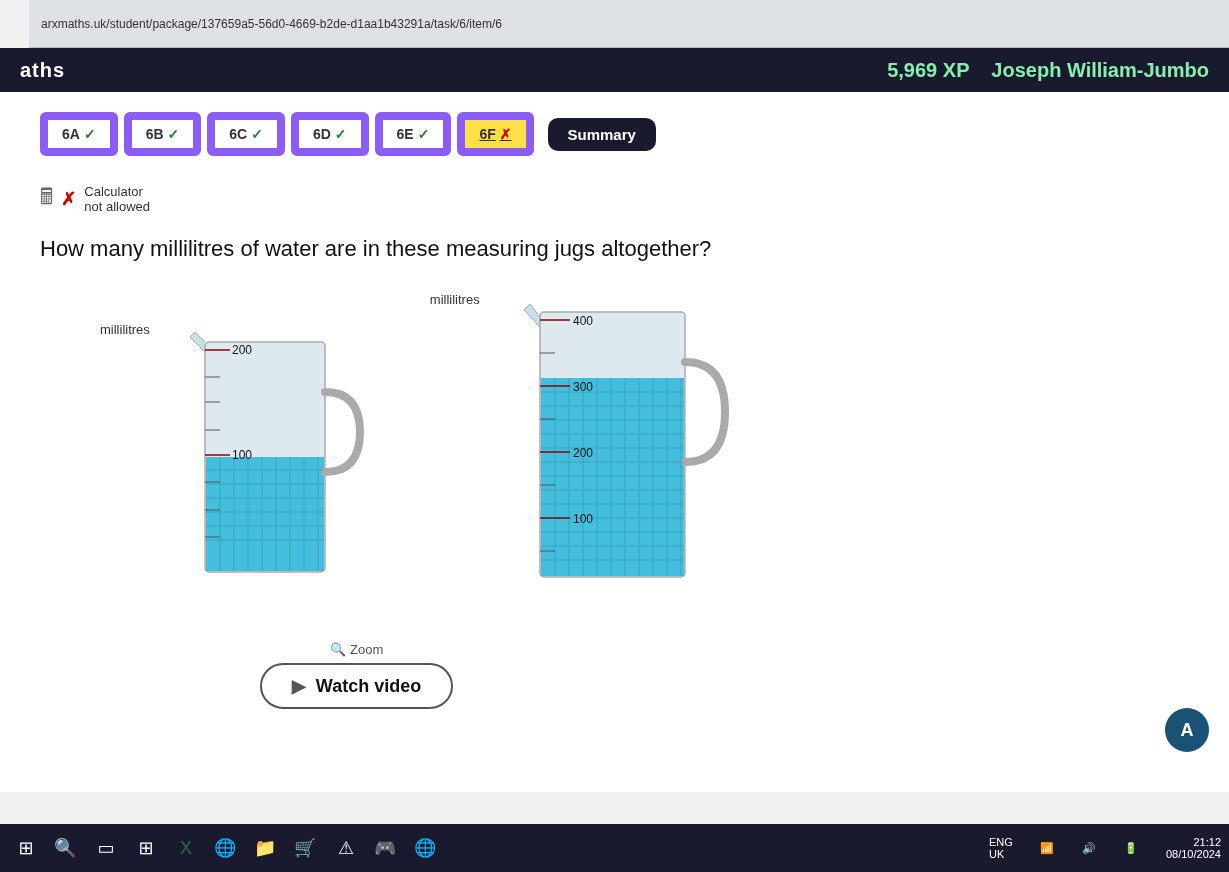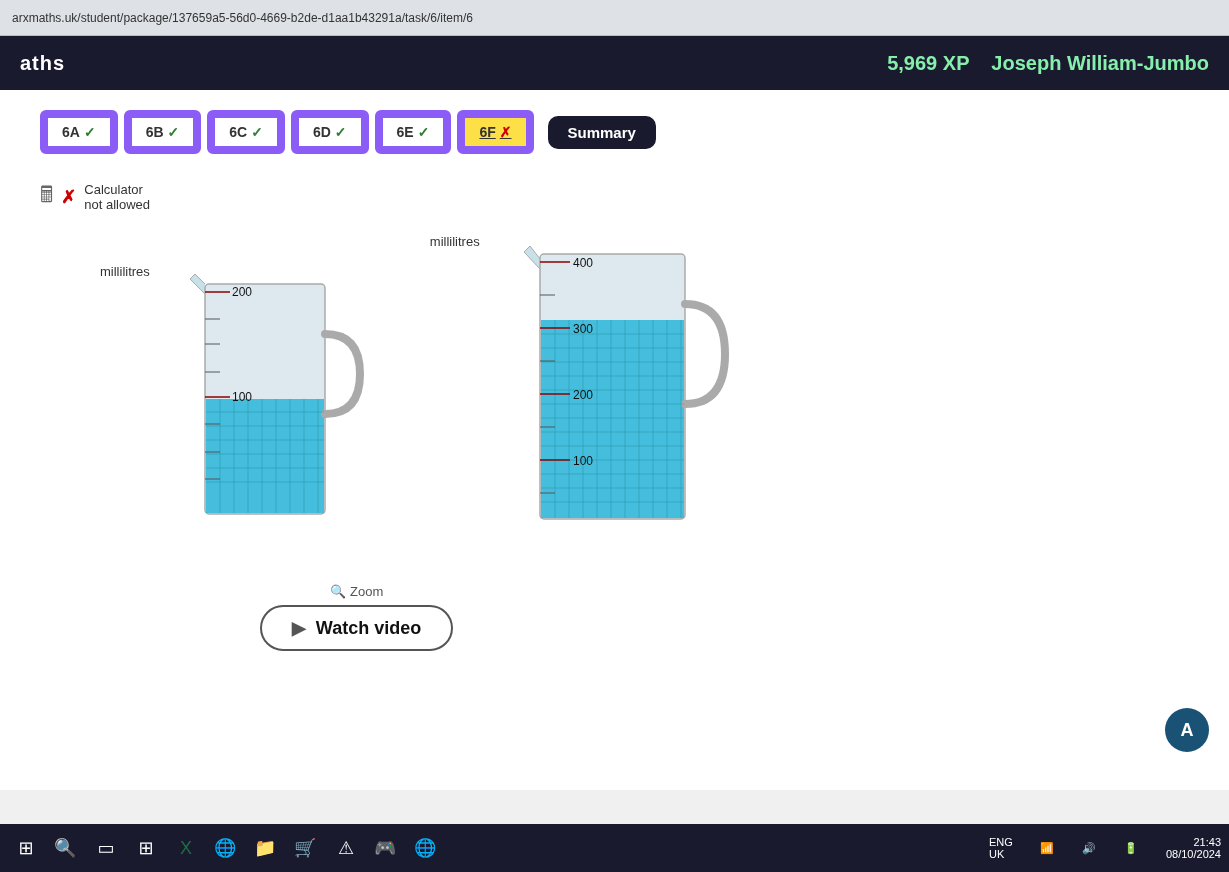--- a/index.html
+++ b/index.html
@@ -8,33 +8,34 @@
       height: 872px;
       font-family: Arial, sans-serif;
       background: #f0f0f0;
       overflow: hidden;
       position: relative;
     }
 
     
     .browser-bar {
       background: #dee1e6;
-      height: 36px;
+      height: 48px;
       display: flex;
       align-items: center;
       padding: 16px 12px;
       font-size: 12px;
       color: #333;
       border-bottom: 1px solid #bbb;
+      margin-left: 29px;
     }
 
     
     .top-header {
       background: #1a1a2e;
-      height: 54px;
+      height: 44px;
       display: flex;
       align-items: center;
       justify-content: space-between;
       padding: 0 20px;
     }
     .top-header-left {
       color: white;
       font-size: 20px;
       font-weight: bold;
       letter-spacing: 1px;
@@ -299,20 +300,21 @@
     <div class="calculator-notice">
       <span class="calc-icon">🖩</span>
       <span class="calc-x">✗</span>
       <div>
         <div>Calculator</div>
         <div>not allowed</div>
       </div>
     </div>
   </div>
 
+  <div class="question-text">How many millilitres of water are in these measuring jugs altogether?</div>
 
   <div style="display:flex; flex-direction:column; align-items:flex-start;">
     <div class="jugs-container">
 
       <div class="jug-wrapper">
         <div class="jug-label">millilitres</div>
         <svg width="220" height="280">
 
           <path d="M55,20 L45,10 L40,15 L55,30" fill="#c8e0e8" stroke="#aaa" stroke-width="1"></path>
 
@@ -449,17 +451,17 @@
   <div class="taskbar-icon">🌐</div>
   <div class="taskbar-right">
     <span>
       <span>ENG</span><br>
       <span>UK</span>
     </span>
     <span>📶</span>
     <span>🔊</span>
     <span>🔋</span>
     <div class="taskbar-time">
-      <div>21:43</div>
+      <div>21:12</div>
       <div>08/10/2024</div>
     </div>
   </div>
 </div>
 
 </body></html>

